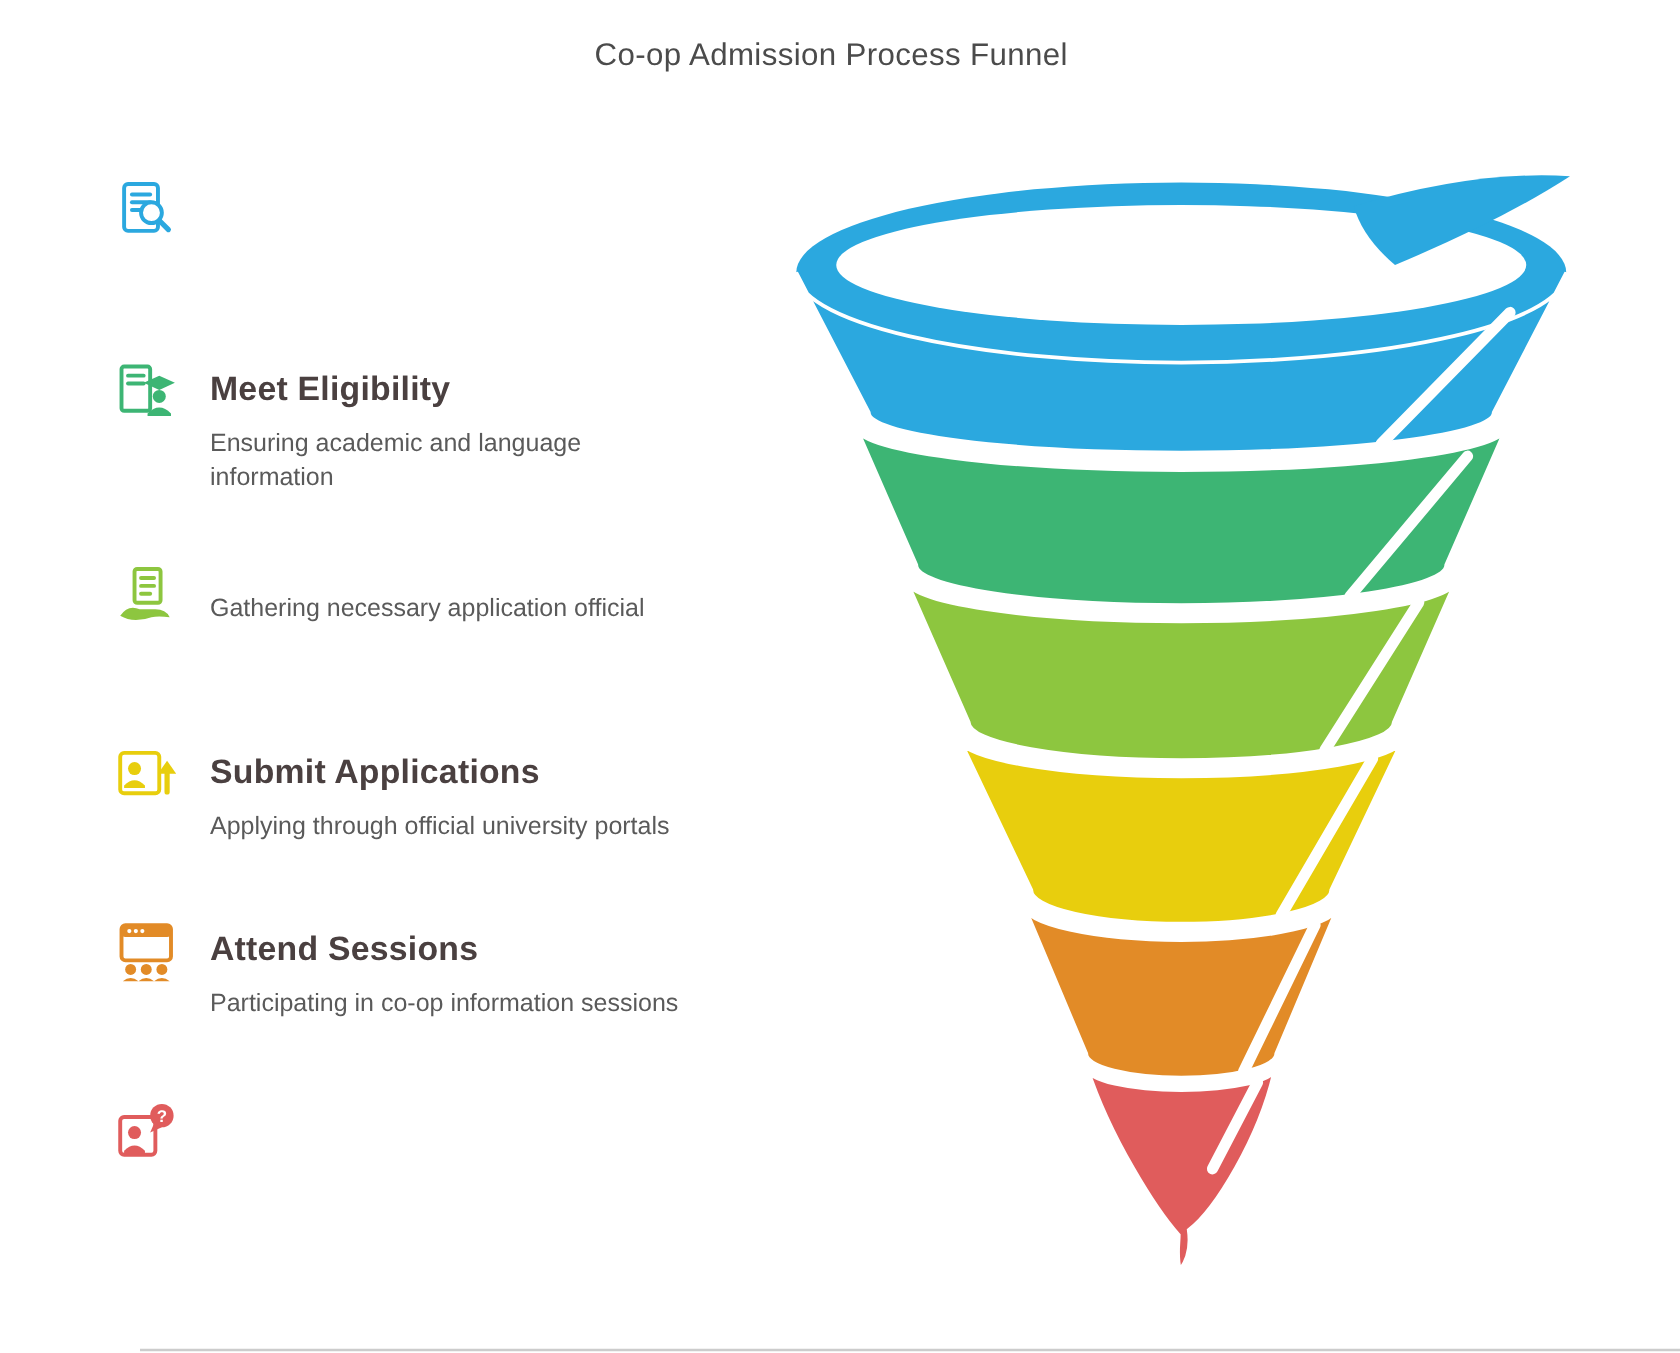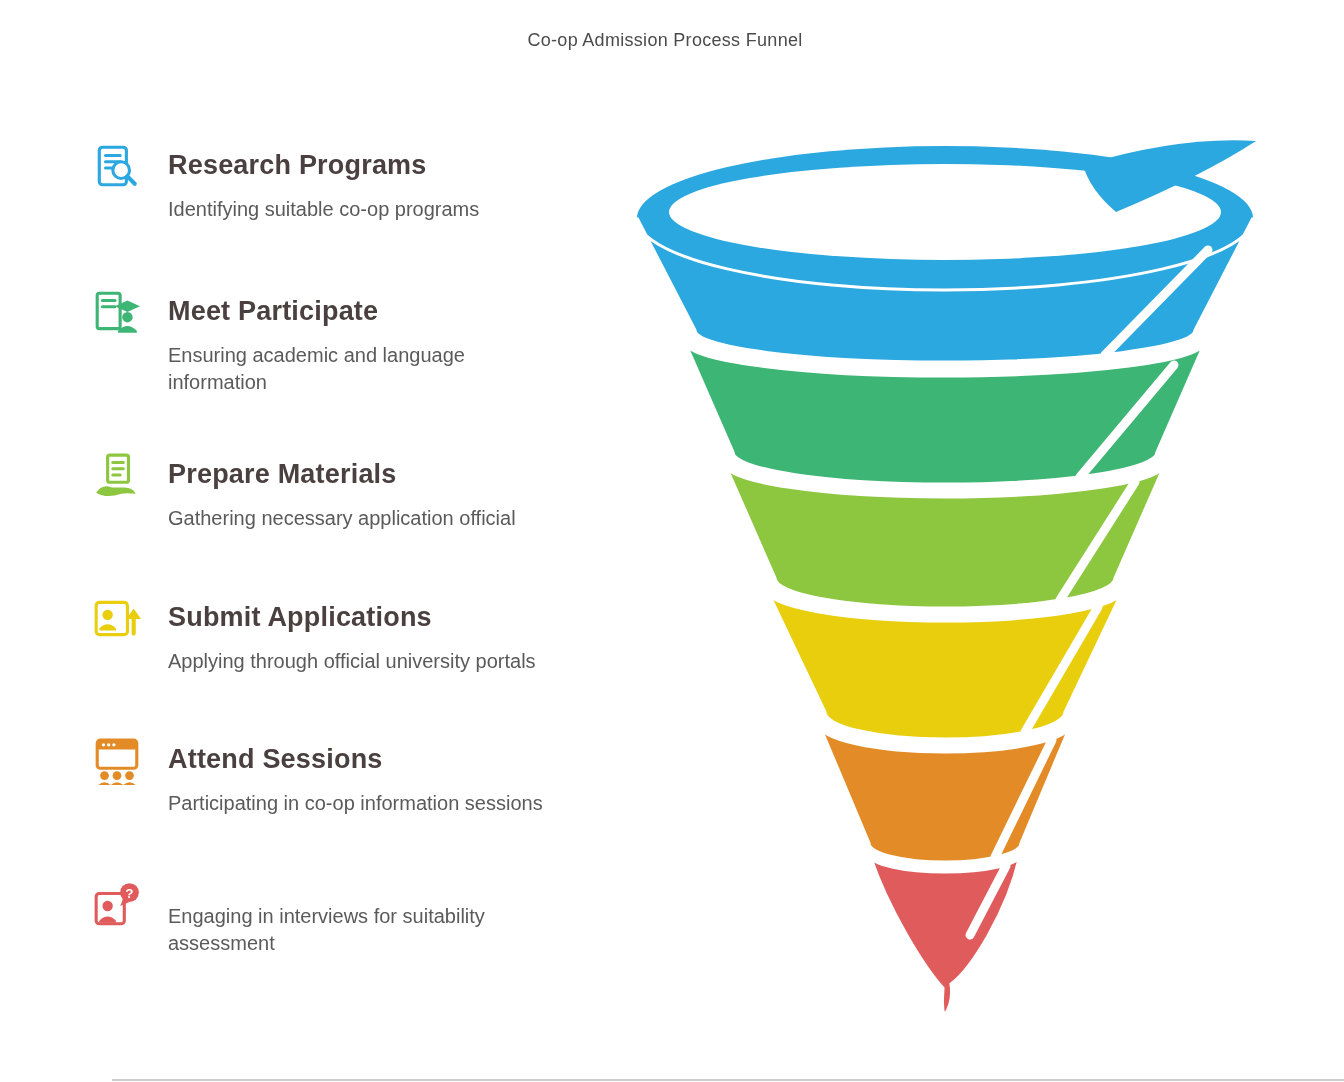--- a/index.html
+++ b/index.html
@@ -1,19 +1,19 @@
 <!DOCTYPE html>
 <html><head>
 <meta charset="utf-8">
 <style>
   html,body{margin:0;padding:0;background:#fff;}
   .page{position:relative;width:1344px;height:1082px;background:#ffffff;overflow:hidden;
         font-family:"Liberation Sans", sans-serif;}
   .title{position:absolute;top:30px;left:0;width:1330px;text-align:center;
-         font-size:18px;color:#4b4b4b;letter-spacing:.3px;}
+         font-size:25px;color:#4b4b4b;letter-spacing:.3px;}
   .step{position:absolute;left:92px;display:flex;align-items:flex-start;width:560px;}
   .icon{width:50px;height:50px;margin-right:26px;flex:0 0 auto;}
   .icon svg{width:50px;height:50px;display:block;}
   .step-text{padding-top:8px;}
   .step-text h3{margin:0;font-size:27px;font-weight:bold;color:#4a4040;letter-spacing:.2px;}
   .step-text p{margin:15px 0 0;font-size:20px;color:#5a5a5a;line-height:1.35;}
   .narrow p{max-width:360px;}
   .step-1{top:142px}.step-2{top:288px}.step-3{top:451px}
   .step-4{top:594px}.step-5{top:736px}.step-6{top:880px}
   .funnel{position:absolute;left:600px;top:118px;width:700px;height:922px;}
@@ -32,55 +32,50 @@
     <span class="icon" style="color: rgb(43, 168, 223);">
       <svg viewBox="0 0 48 48" aria-hidden="true">
         <rect x="7" y="5" width="26" height="36" rx="3" fill="none" stroke="currentColor" stroke-width="3"></rect>
         <line x1="13" y1="13" x2="27" y2="13" stroke="currentColor" stroke-width="3" stroke-linecap="round"></line>
         <line x1="13" y1="19" x2="27" y2="19" stroke="currentColor" stroke-width="3" stroke-linecap="round"></line>
         <line x1="13" y1="25" x2="21" y2="25" stroke="currentColor" stroke-width="3" stroke-linecap="round"></line>
         <circle cx="28" cy="27" r="8" fill="#ffffff" stroke="currentColor" stroke-width="3"></circle>
         <line x1="34" y1="33" x2="41" y2="40" stroke="currentColor" stroke-width="4" stroke-linecap="round"></line>
       </svg>
     </span>
-    <div class="step-text">
-      <h3>Research Programs</h3>
-      <p>Identifying suitable co-op programs</p>
-    </div>
   </div>
 
   <div class="step step-2 narrow">
     <span class="icon" style="color: rgb(61, 181, 116);">
       <svg viewBox="0 0 48 48" aria-hidden="true">
         <rect x="5" y="5" width="22" height="34" rx="2" fill="none" stroke="currentColor" stroke-width="3"></rect>
         <line x1="10" y1="12" x2="22" y2="12" stroke="currentColor" stroke-width="3" stroke-linecap="round"></line>
         <line x1="10" y1="18" x2="22" y2="18" stroke="currentColor" stroke-width="3" stroke-linecap="round"></line>
         <polygon points="34,12 22,17.5 34,23 46,17.5" fill="currentColor"></polygon>
         <circle cx="34" cy="28" r="5" fill="currentColor"></circle>
         <path d="M25,41 Q34,32 43,41 L43,43 L25,43 Z" fill="currentColor"></path>
       </svg>
     </span>
     <div class="step-text">
-      <h3>Meet Participate</h3>
+      <h3>Meet Eligibility</h3>
       <p>Ensuring academic and language information</p>
     </div>
   </div>
 
   <div class="step step-3">
     <span class="icon" style="color: rgb(141, 198, 63);">
       <svg viewBox="0 0 48 48" aria-hidden="true">
         <rect x="15" y="4" width="20" height="26" rx="2" fill="none" stroke="currentColor" stroke-width="3"></rect>
         <line x1="20" y1="11" x2="30" y2="11" stroke="currentColor" stroke-width="3" stroke-linecap="round"></line>
         <line x1="20" y1="17" x2="30" y2="17" stroke="currentColor" stroke-width="3" stroke-linecap="round"></line>
         <line x1="20" y1="23" x2="27" y2="23" stroke="currentColor" stroke-width="3" stroke-linecap="round"></line>
         <path d="M4,40 Q10,31 19,35 L31,35 Q39,35 42,41 Q33,40 28,41 Q14,46 4,40 Z" fill="currentColor"></path>
       </svg>
     </span>
     <div class="step-text">
-      <h3>Prepare Materials</h3>
       <p>Gathering necessary application official</p>
     </div>
   </div>
 
   <div class="step step-4">
     <span class="icon" style="color: rgb(232, 206, 13);">
       <svg viewBox="0 0 48 48" aria-hidden="true">
         <rect x="4" y="8" width="30" height="31" rx="3" fill="none" stroke="currentColor" stroke-width="3"></rect>
         <circle cx="15" cy="20" r="5" fill="currentColor"></circle>
         <path d="M7,33 Q15,25 23,33 L23,35 L7,35 Z" fill="currentColor"></path>
@@ -121,21 +116,20 @@
       <svg viewBox="0 0 48 48" aria-hidden="true">
         <rect x="4" y="13" width="27" height="29" rx="3" fill="none" stroke="currentColor" stroke-width="3"></rect>
         <circle cx="15" cy="25" r="5" fill="currentColor"></circle>
         <path d="M7,39 Q15,31 23,39 L23,41 L7,41 Z" fill="currentColor"></path>
         <circle cx="36" cy="12" r="9" fill="currentColor"></circle>
         <polygon points="30,18 27,25 36,21" fill="currentColor"></polygon>
         <text x="36" y="17" text-anchor="middle" font-size="13" font-weight="bold" fill="#ffffff">?</text>
       </svg>
     </span>
     <div class="step-text">
-      <p>Engaging in interviews for suitability assessment</p>
     </div>
   </div>
 
   <svg class="funnel" viewBox="600 118 700 922" aria-hidden="true">
 
     <ellipse cx="945" cy="218" rx="308" ry="72" fill="currentColor" style="color: rgb(43, 168, 223);"></ellipse>
     <ellipse cx="945" cy="212" rx="276" ry="48" fill="#ffffff"></ellipse>
     <path fill="currentColor" d="M1083,165 Q1180,136 1256,141 Q1202,176 1116,212 Q1090,190 1083,165 Z" style="color: rgb(43, 168, 223);"></path>
 
     <path class="band" fill="currentColor" d="M870,855 A75 17 0 0 0 1020,855 C1008,910 972,968 951,984

